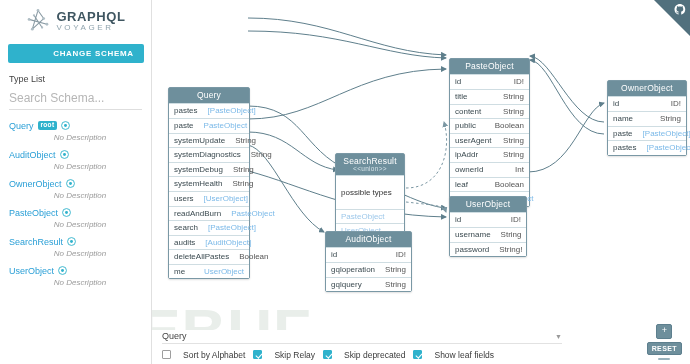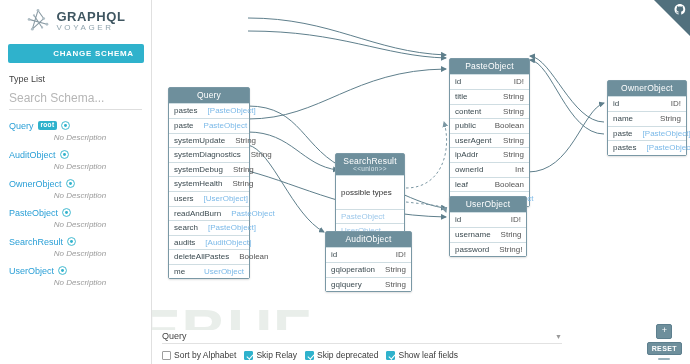--- a/index.html
+++ b/index.html
@@ -132,21 +132,21 @@
   #root-select-row{
     position:absolute;left:10px;top:1px;width:400px;
     border-bottom:1px solid #e2e2e2;display:flex;align-items:center;
     justify-content:space-between;padding-bottom:2px;cursor:pointer;
   }
   #root-select-value{font-size:9px;color:#444;}
   #root-caret{font-size:7px;color:#999;}
   #checkbox-row{
     position:absolute;left:10px;top:20px;display:flex;align-items:center;gap:8px;
   }
-  .cb{display:flex;align-items:flex-end;gap:3px;cursor:pointer;}
+  .cb{display:flex;align-items:flex-start;gap:12px;cursor:pointer;}
   .box{
     width:9px;height:9px;border:1px solid #9e9e9e;border-radius:1px;
     background:#fff;box-sizing:border-box;position:relative;
   }
   .box.on{background:#2fb2cc;border-color:#2fb2cc;}
   .box.on:after{
     content:"";position:absolute;left:2.5px;top:0.5px;width:2.5px;height:5px;
     border:solid #fff;border-width:0 1.4px 1.4px 0;transform:rotate(42deg);
   }
   .cb-label{font-size:8.5px;color:#3a3a3a;}

